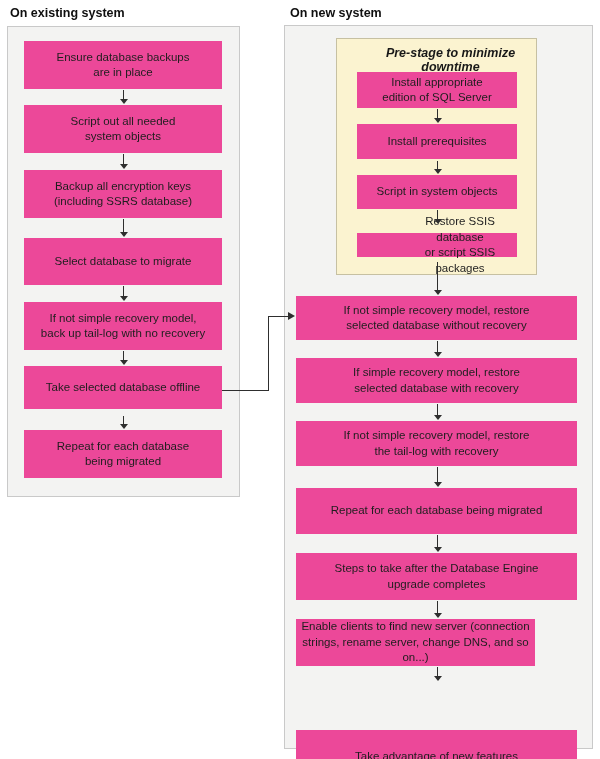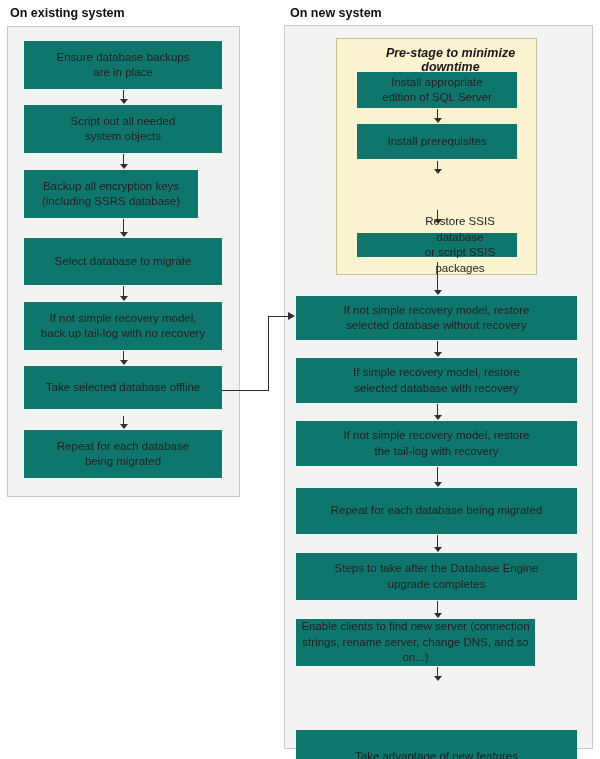--- a/index.html
+++ b/index.html
@@ -20,21 +20,21 @@
     color: #0f0f0f;
     white-space: nowrap;
   }
   .panel {
     position: absolute;
     background: #f3f3f2;
     border: 1px solid #c9c9c9;
   }
   .step {
     position: absolute;
-    background: #0f766e;
+    background: #ec4899;
     display: flex;
     align-items: center;
     justify-content: center;
     text-align: center;
     font-size: 11.5px;
     line-height: 15.5px;
     color: #1e1e1e;
     white-space: pre-line;
   }
   .prestage {
@@ -101,21 +101,21 @@
 
   <div class="col-title" style="left:10px; top:6px;">On existing system</div>
   <div class="col-title" style="left:290px; top:6px;">On new system</div>
 
   <div class="panel" style="left:7px; top:26px; width:233px; height:471px;"></div>
 
   <div class="step" style="left:24px; top:41px;  width:198px; height:48px;">Ensure database backups
 are in place</div>
   <div class="step" style="left:24px; top:105px; width:198px; height:48px;">Script out all needed
 system objects</div>
-  <div class="step" style="left:24px; top:170px; width:174px; height:48px;">Backup all encryption keys
+  <div class="step" style="left:24px; top:170px; width:198px; height:48px;">Backup all encryption keys
 (including SSRS database)</div>
   <div class="step" style="left:24px; top:238px; width:198px; height:47px;">Select database to migrate</div>
   <div class="step" style="left:24px; top:302px; width:198px; height:48px;">If not simple recovery model,
 back up tail-log with no recovery</div>
   <div class="step" style="left:24px; top:366px; width:198px; height:43px;">Take selected database offline</div>
   <div class="step" style="left:24px; top:430px; width:198px; height:48px;">Repeat for each database
 being migrated</div>
 
   <div class="arrow-down" style="left:119px; top:90px;  height:14px;"></div>
   <div class="arrow-down" style="left:119px; top:154px; height:15px;"></div>
@@ -126,20 +126,21 @@
 
   <div class="panel" style="left:284px; top:25px; width:309px; height:724px;"></div>
 
   <div class="prestage" style="left:336px; top:38px; width:201px; height:237px;">
     <div class="prestage-title" style="top:7px;">Pre-stage to minimize downtime</div>
   </div>
 
   <div class="step" style="left:357px; top:124px; width:160px; height:35px;">Install prerequisites</div>
   <div class="step" style="left:357px; top:72px;  width:160px; height:36px;">Install appropriate
 edition of SQL Server</div>
+  <div class="step" style="left:357px; top:175px; width:160px; height:34px;">Script in system objects</div>
   <div class="step" style="left:357px; top:233px; width:160px; height:24px;padding-left:46px;">Restore SSIS database
 or script SSIS packages</div>
 
   <div class="arrow-down" style="left:433px; top:109px; height:14px;"></div>
   <div class="arrow-down" style="left:433px; top:161px; height:13px;"></div>
   <div class="arrow-down" style="left:433px; top:210px; height:14px;"></div>
   <div class="arrow-down" style="left:433px; top:262px; height:33px;"></div>
 
   <div class="step" style="left:296px; top:296px; width:281px; height:44px;">If not simple recovery model, restore
 selected database without recovery</div>

